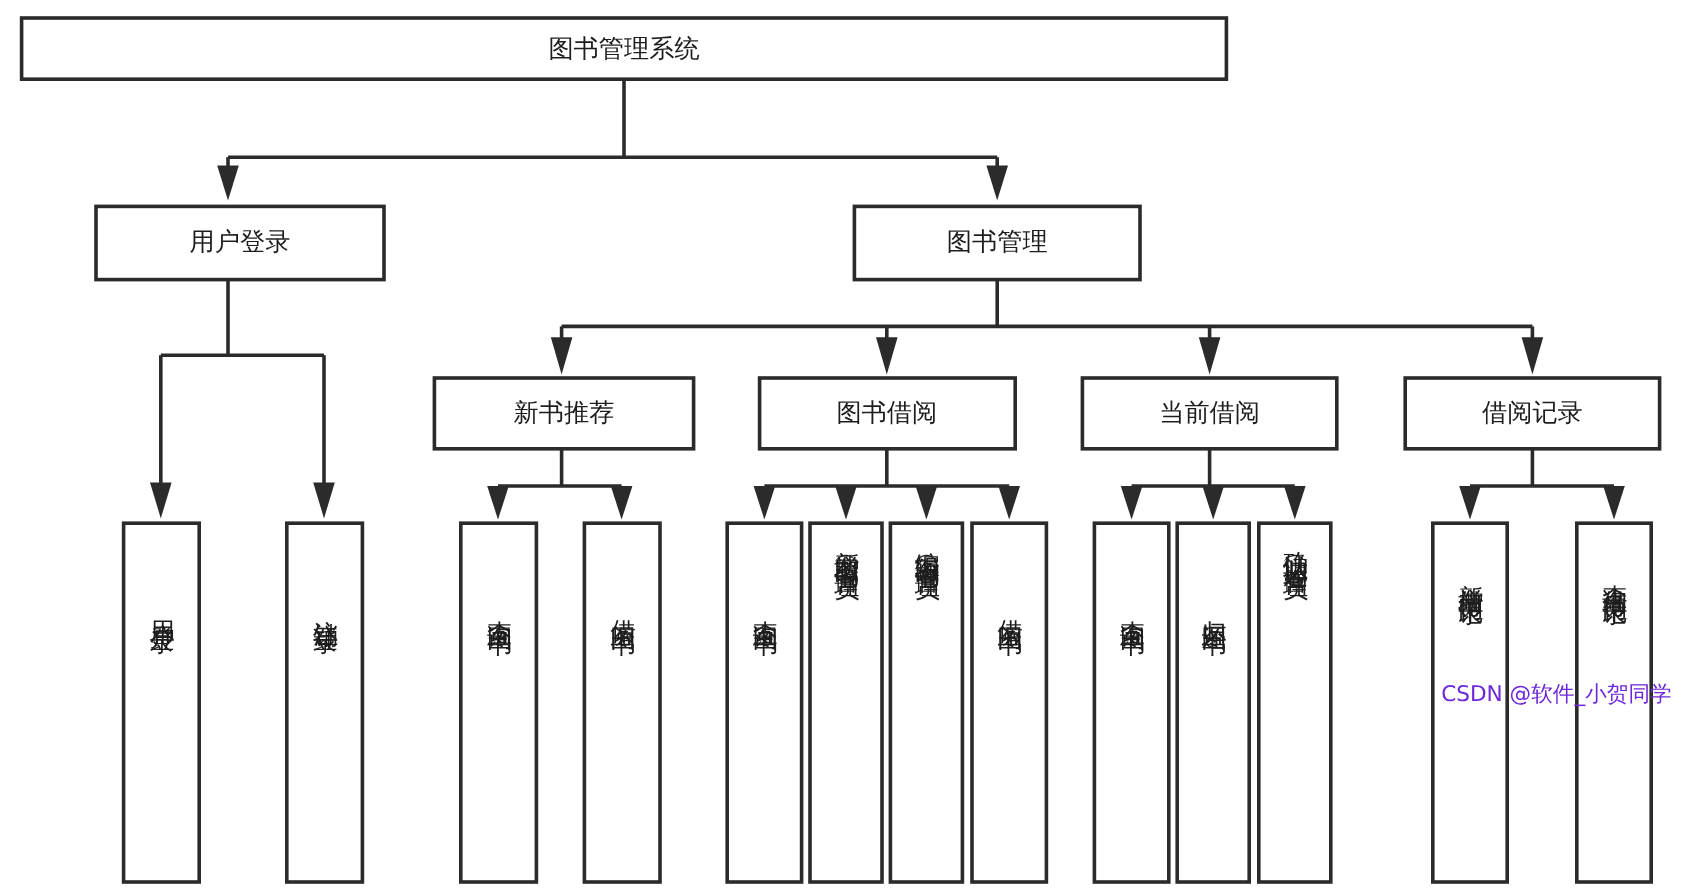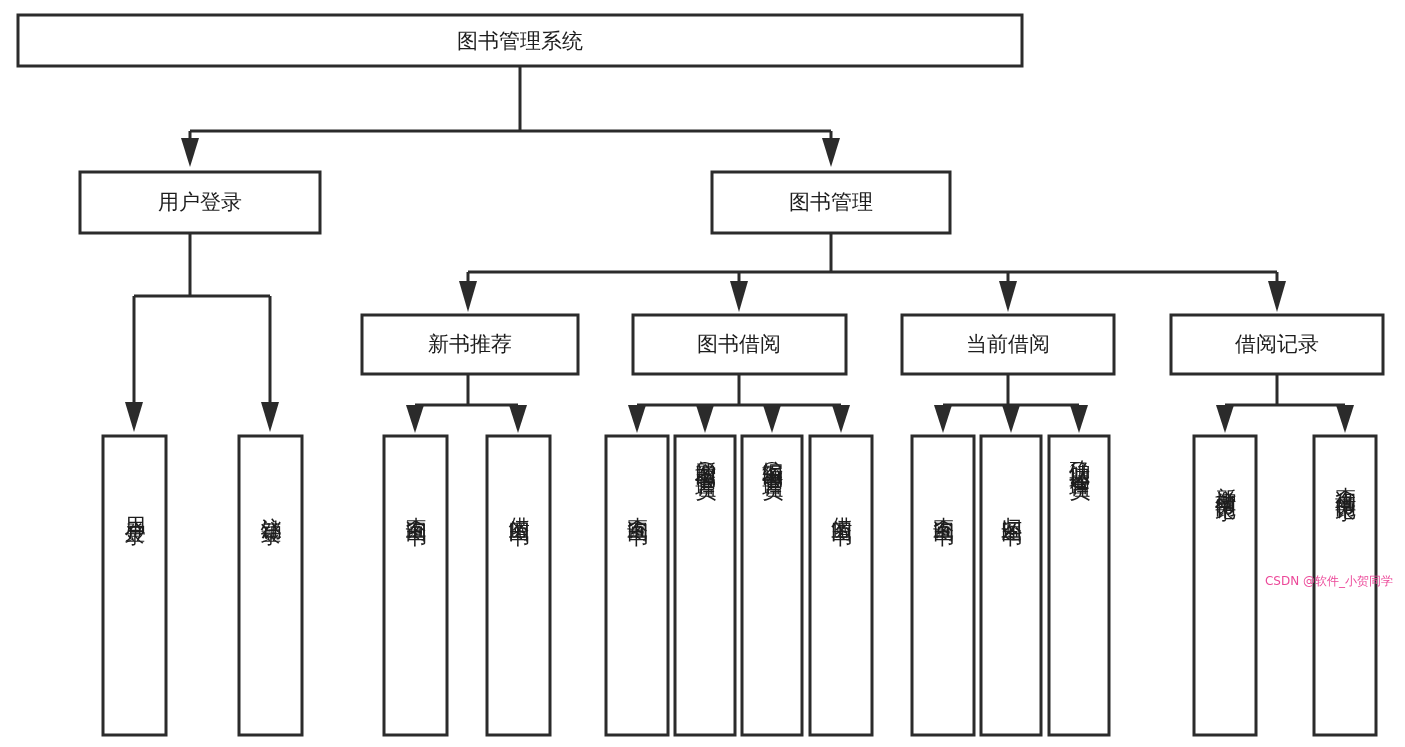--- a/index.html
+++ b/index.html
@@ -65,22 +65,22 @@
     position: absolute;
     display: flex;
     align-items: flex-start;
     justify-content: center;
   }
   .watermark {
     position: absolute;
     right: 12px;
     bottom: 4px;
     font-family: "DejaVu Sans", "Liberation Sans", sans-serif;
-    font-size: 12px;
-    color: #ec4899;
+    font-size: 18px;
+    color: #6d28d9;
     white-space: nowrap;
     pointer-events: none;
   }
 </style>
 </head>
 <body>
 
 <div id="diagram-root">
 
   <svg id="diagram-svg" viewBox="0 0 1405 747">

